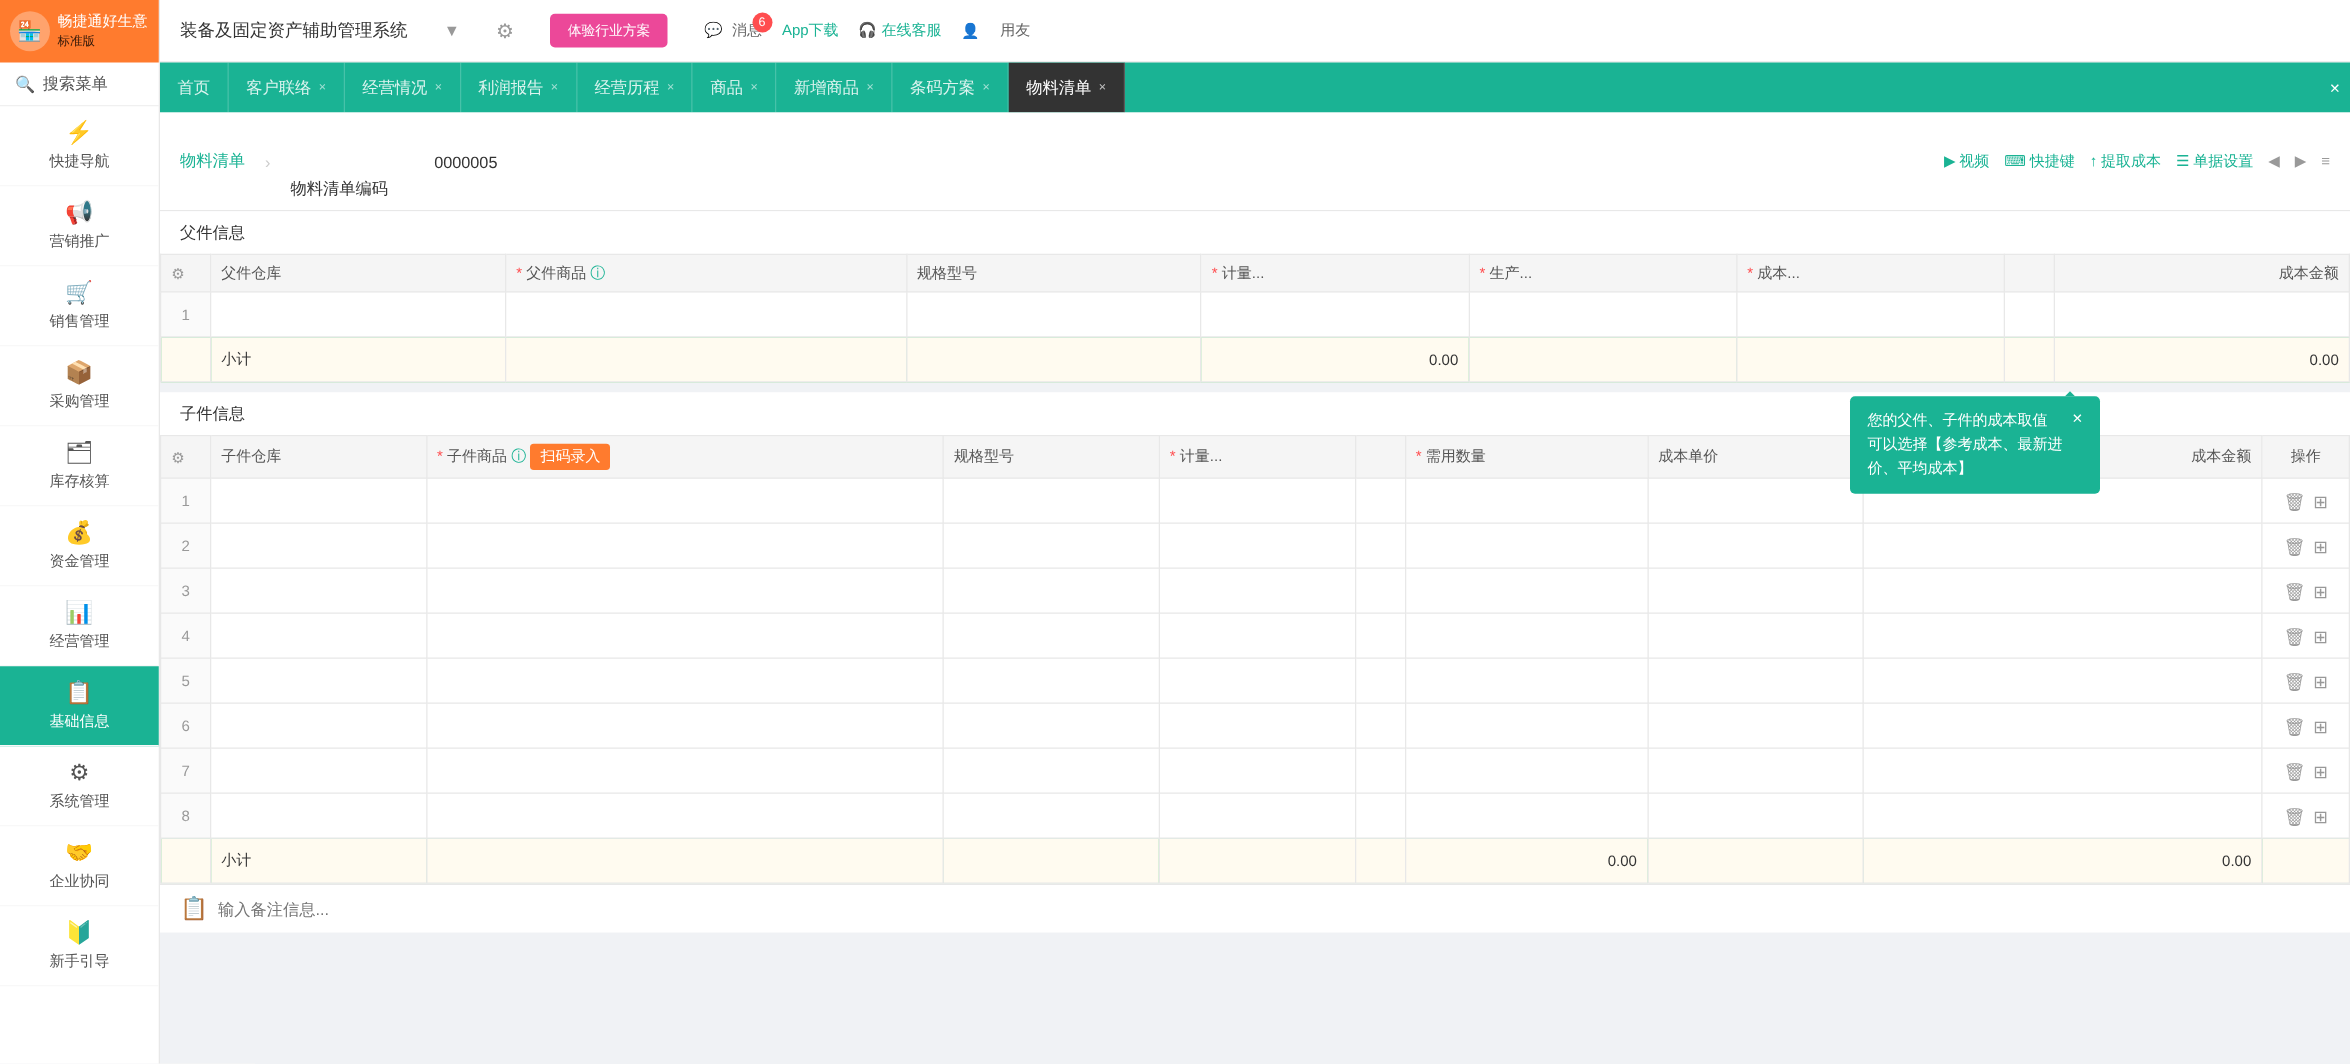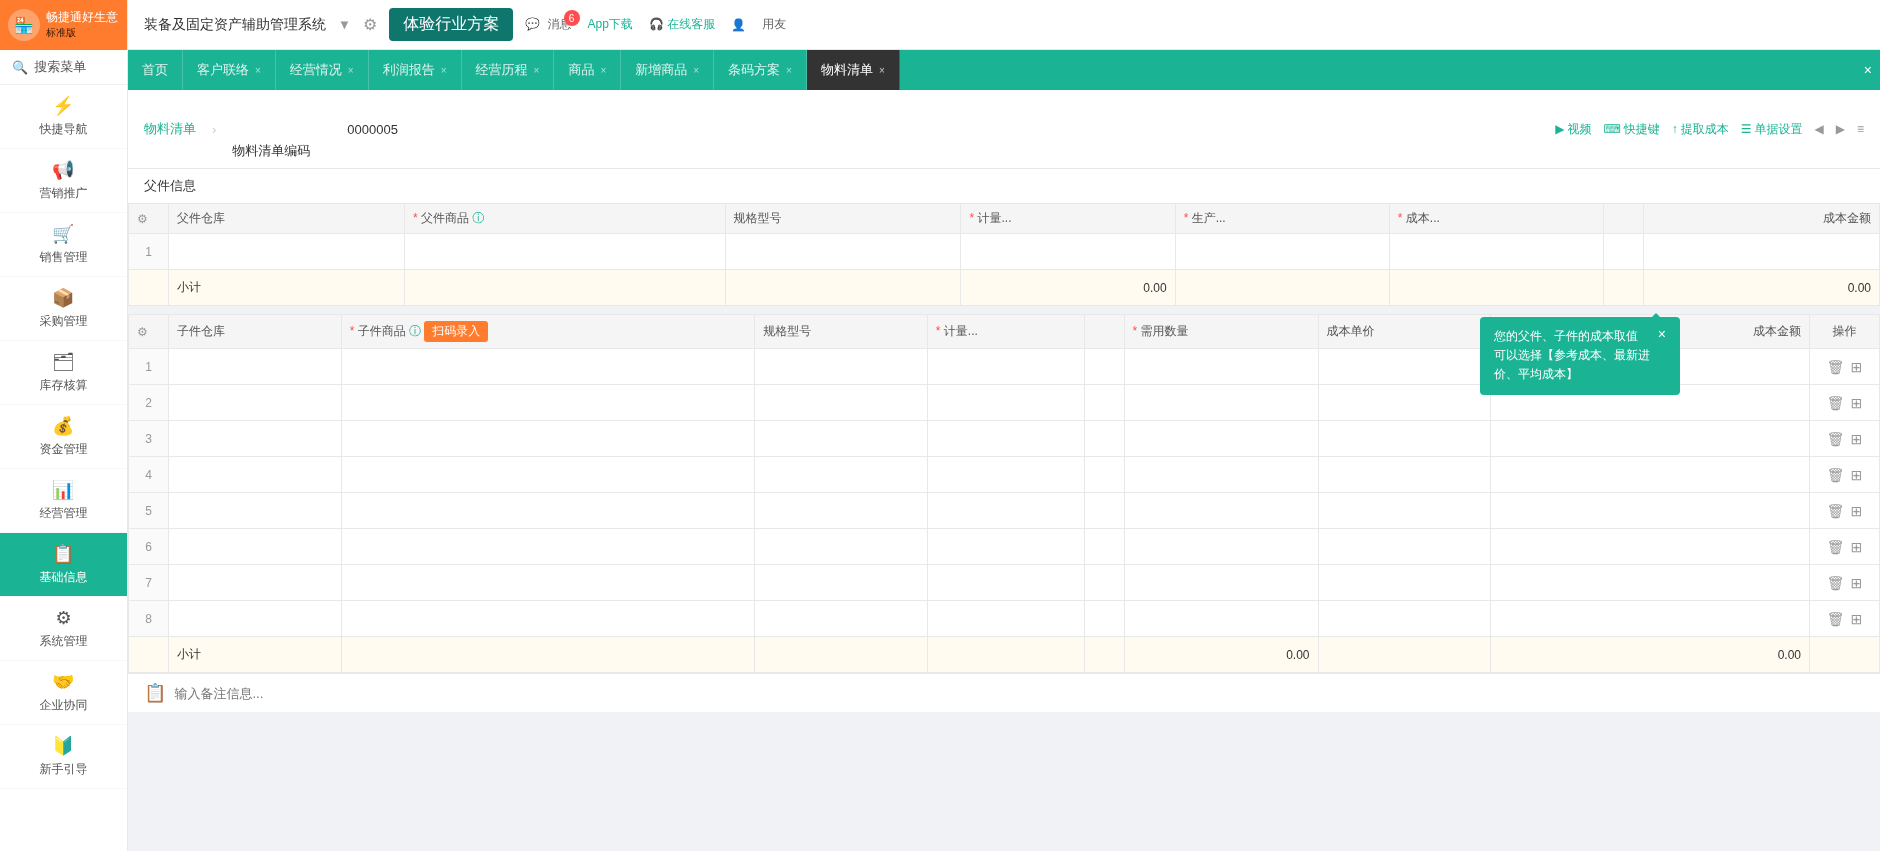--- a/index.html
+++ b/index.html
@@ -49,26 +49,26 @@
     .main { flex: 1; display: flex; flex-direction: column; overflow: hidden; }
 
     
     .top-header {
       background: #fff;
       height: 50px;
       display: flex;
       align-items: center;
       padding: 0 16px;
       border-bottom: 1px solid #e8e8e8;
-      gap: 12px;
+      gap: 29px;
     }
     .top-header-actions { display: flex; align-items: center; gap: 16px; color: #666; font-size: 12px; }
     .top-header-btn {
-      background: #0f766e; color: white; border: none; border-radius: 4px;
-      padding: 6px 14px; cursor: pointer; font-size: 16px;
+      background: #ec4899; color: white; border: none; border-radius: 4px;
+      padding: 6px 14px; cursor: pointer; font-size: 11px;
     }
     .gear-icon { color: #999; cursor: pointer; font-size: 16px; }
     .badge-icon { position: relative; display: inline-block; }
     .badge { position: absolute; top: -6px; right: -8px; background: #ff4d4f; color: white; border-radius: 50%; font-size: 10px; width: 16px; height: 16px; display: flex; align-items: center; justify-content: center; }
 
     
     .nav-tabs {
       background: #1ab394;
       display: flex;
       align-items: center;
@@ -428,20 +428,21 @@
             <td></td>
             <td></td>
             <td></td>
             <td class="col-right cost-amount">0.00</td>
           </tr>
         </tbody>
       </table>
     </div>
 
     <div class="section" style="margin-top:8px;">
+      <div class="section-header">子件信息</div>
       <table class="data-table">
         <thead>
           <tr>
             <th class="th-gear">
               <span class="settings-gear">⚙</span>
             </th>
             <th>子件仓库</th>
             <th>
               <span class="required">*</span> 子件商品 <span style="color:#1ab394;">ⓘ</span>
               <button class="scan-btn">扫码录入</button>

